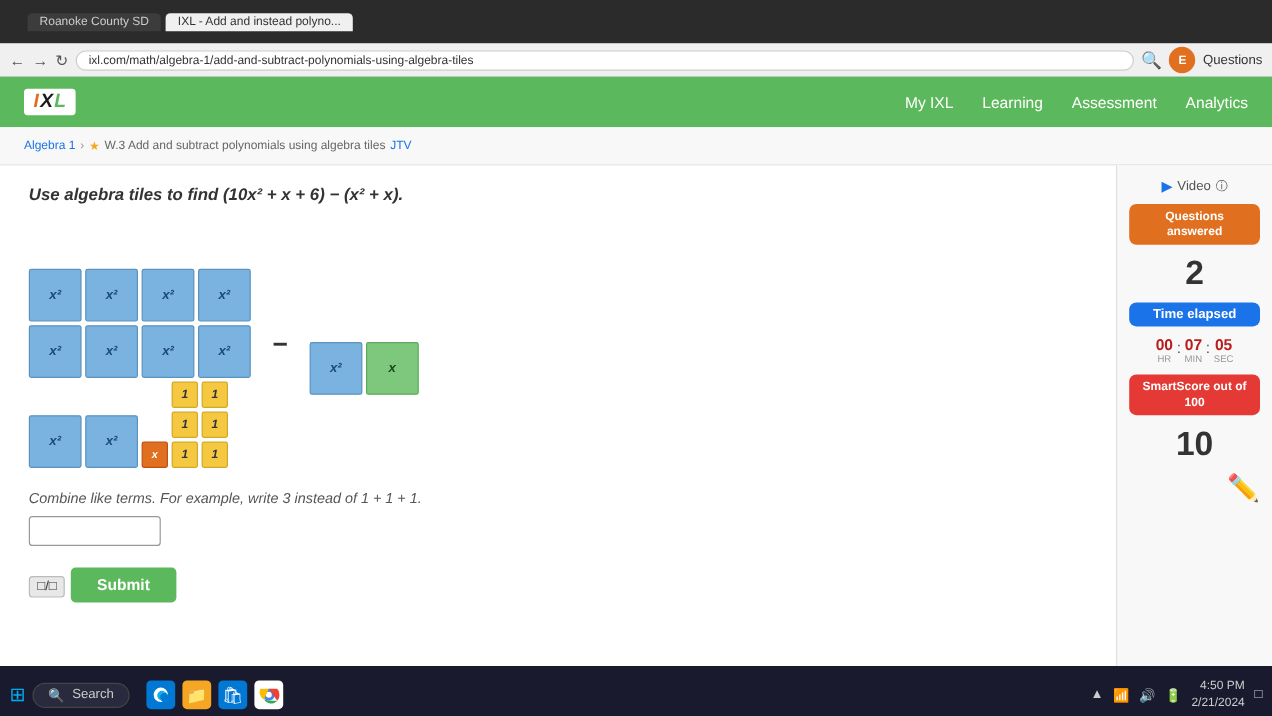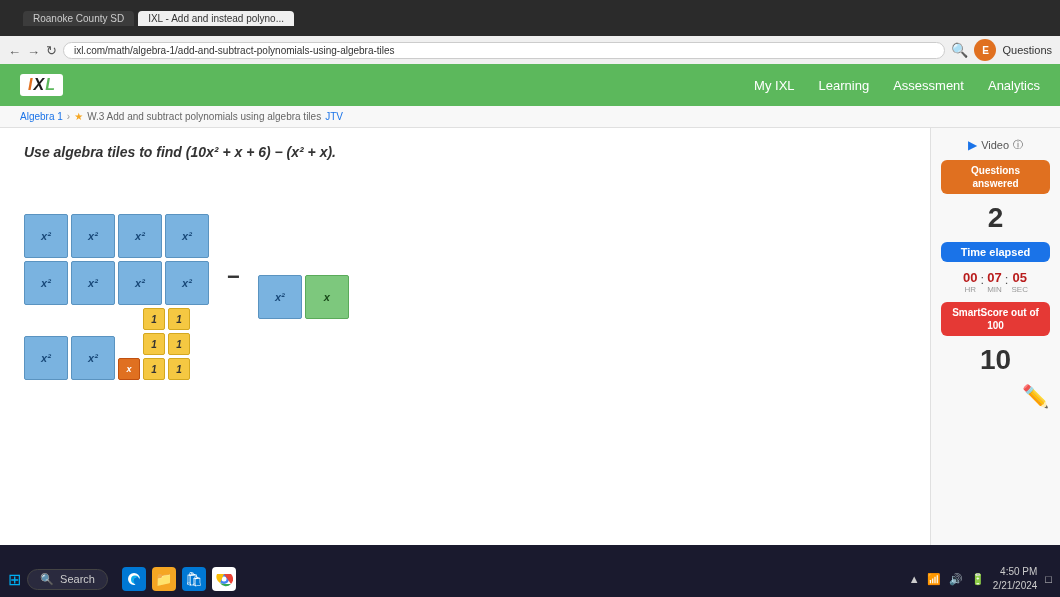--- a/index.html
+++ b/index.html
@@ -121,21 +121,21 @@
     
     .breadcrumb {
       padding: 0 20px;
       background: #f8f8f8;
       border-bottom: 1px solid #e0e0e0;
       display: flex;
       align-items: center;
       gap: 4px;
       font-size: 10px;
       color: #666;
-      height: 22px;
+      height: 32px;
     }
     .breadcrumb-link { color: #1a73e8; cursor: pointer; }
     .breadcrumb-sep { color: #999; }
     .breadcrumb-star { color: #f5a623; }
 
     
     .main-content {
       display: flex;
       height: calc(100% - 64px);
       background: white;
@@ -478,20 +478,26 @@
 
         <div class="tile-section">
           <div style="display:flex;gap:3px;">
             <div class="tile medium" style="background:#7ab3e0;border-color:#5a93c0;">x²</div>
             <div class="tile medium green">x</div>
           </div>
         </div>
 
       </div>
 
+      <div class="input-area">
+        <div class="instruction-text">Combine like terms. For example, write 3 instead of 1 + 1 + 1.</div>
+        <input type="text" class="answer-input" style="">
+        <button class="fraction-btn">□/□</button>
+        <button class="submit-btn">Submit</button>
+      </div>
 
     </div>
 
     <div class="right-sidebar">
 
       <div class="video-btn">
         <span class="video-icon">▶</span>
         <span>Video</span>
         <span style="font-size:10px;color:#555;">ⓘ</span>
       </div>

